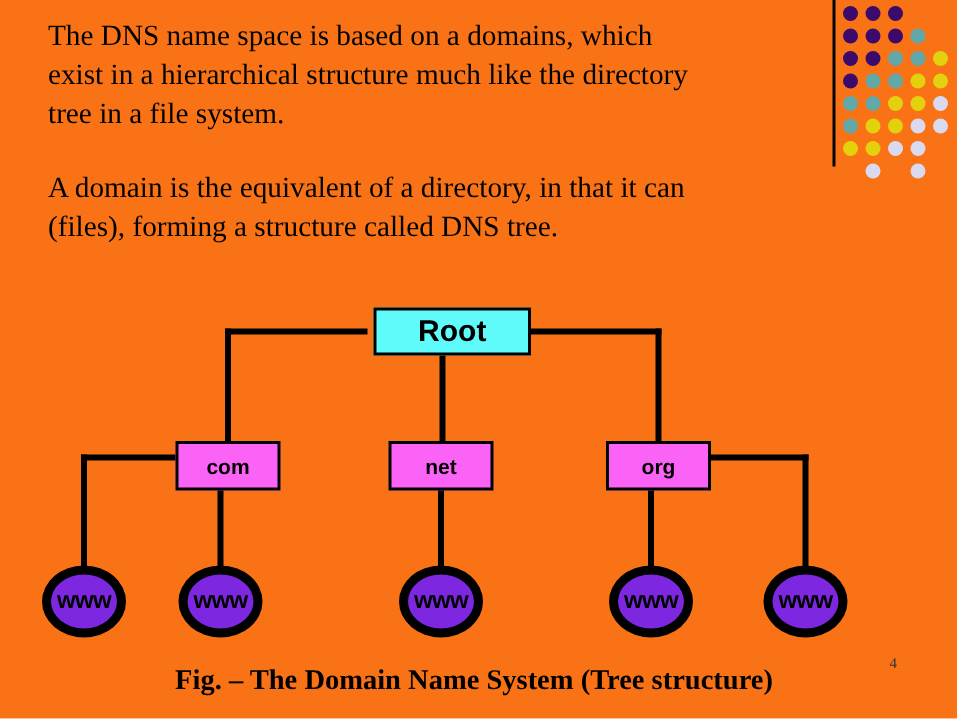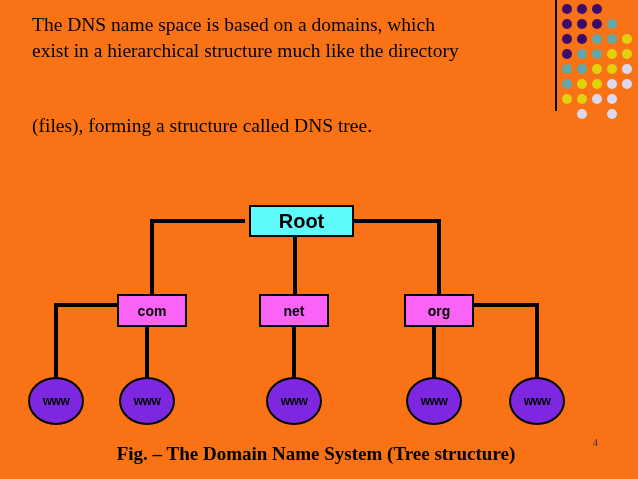--- a/index.html
+++ b/index.html
@@ -82,30 +82,30 @@
   .node-root {
     background: #5FFBFB;
     font-size: 20px;
   }
   .node-tld {
     background: #FB63F6;
     font-size: 14px;
   }
   .node-leaf {
     position: absolute;
-    border: 2px solid #a3a3a3;
+    border: 6px solid #a3a3a3;
     box-sizing: border-box;
     border-radius: 50%;
     background: #7D28E0;
     display: flex;
     align-items: center;
     justify-content: center;
     font-family: "Liberation Sans", "DejaVu Sans", sans-serif;
     font-weight: bold;
-    font-size: 12px;
+    font-size: 16px;
     color: #000000;
     letter-spacing: -0.5px;
   }
 
   
   #caption {
     position: absolute;
     left: 86px;
     top: 443px;
     width: 460px;
@@ -125,23 +125,25 @@
   }
 </style>
 </head>
 <body>
 
 <div id="slide">
 
   <div class="para" id="para1">
     <span>The DNS name space is based on a domains, which</span>
     <span>exist in a hierarchical structure much like the directory</span>
+    <span>tree in a file system.</span>
   </div>
 
   <div class="para" id="para2">
+    <span>A domain is the equivalent of a directory, in that it can</span>
     <span>(files), forming a structure called DNS tree.</span>
   </div>
 
   <div id="divider"></div>
 
   <div id="dotgrid">
       <div class="dot" style="left: 0px; top: 0px; width: 10px; height: 10px; background: rgb(59, 10, 107);"></div>
       <div class="dot" style="left: 15px; top: 0px; width: 10px; height: 10px; background: rgb(59, 10, 107);"></div>
       <div class="dot" style="left: 30px; top: 0px; width: 10px; height: 10px; background: rgb(59, 10, 107);"></div>
       <div class="dot" style="left: 0px; top: 15px; width: 10px; height: 10px; background: rgb(59, 10, 107);"></div>

